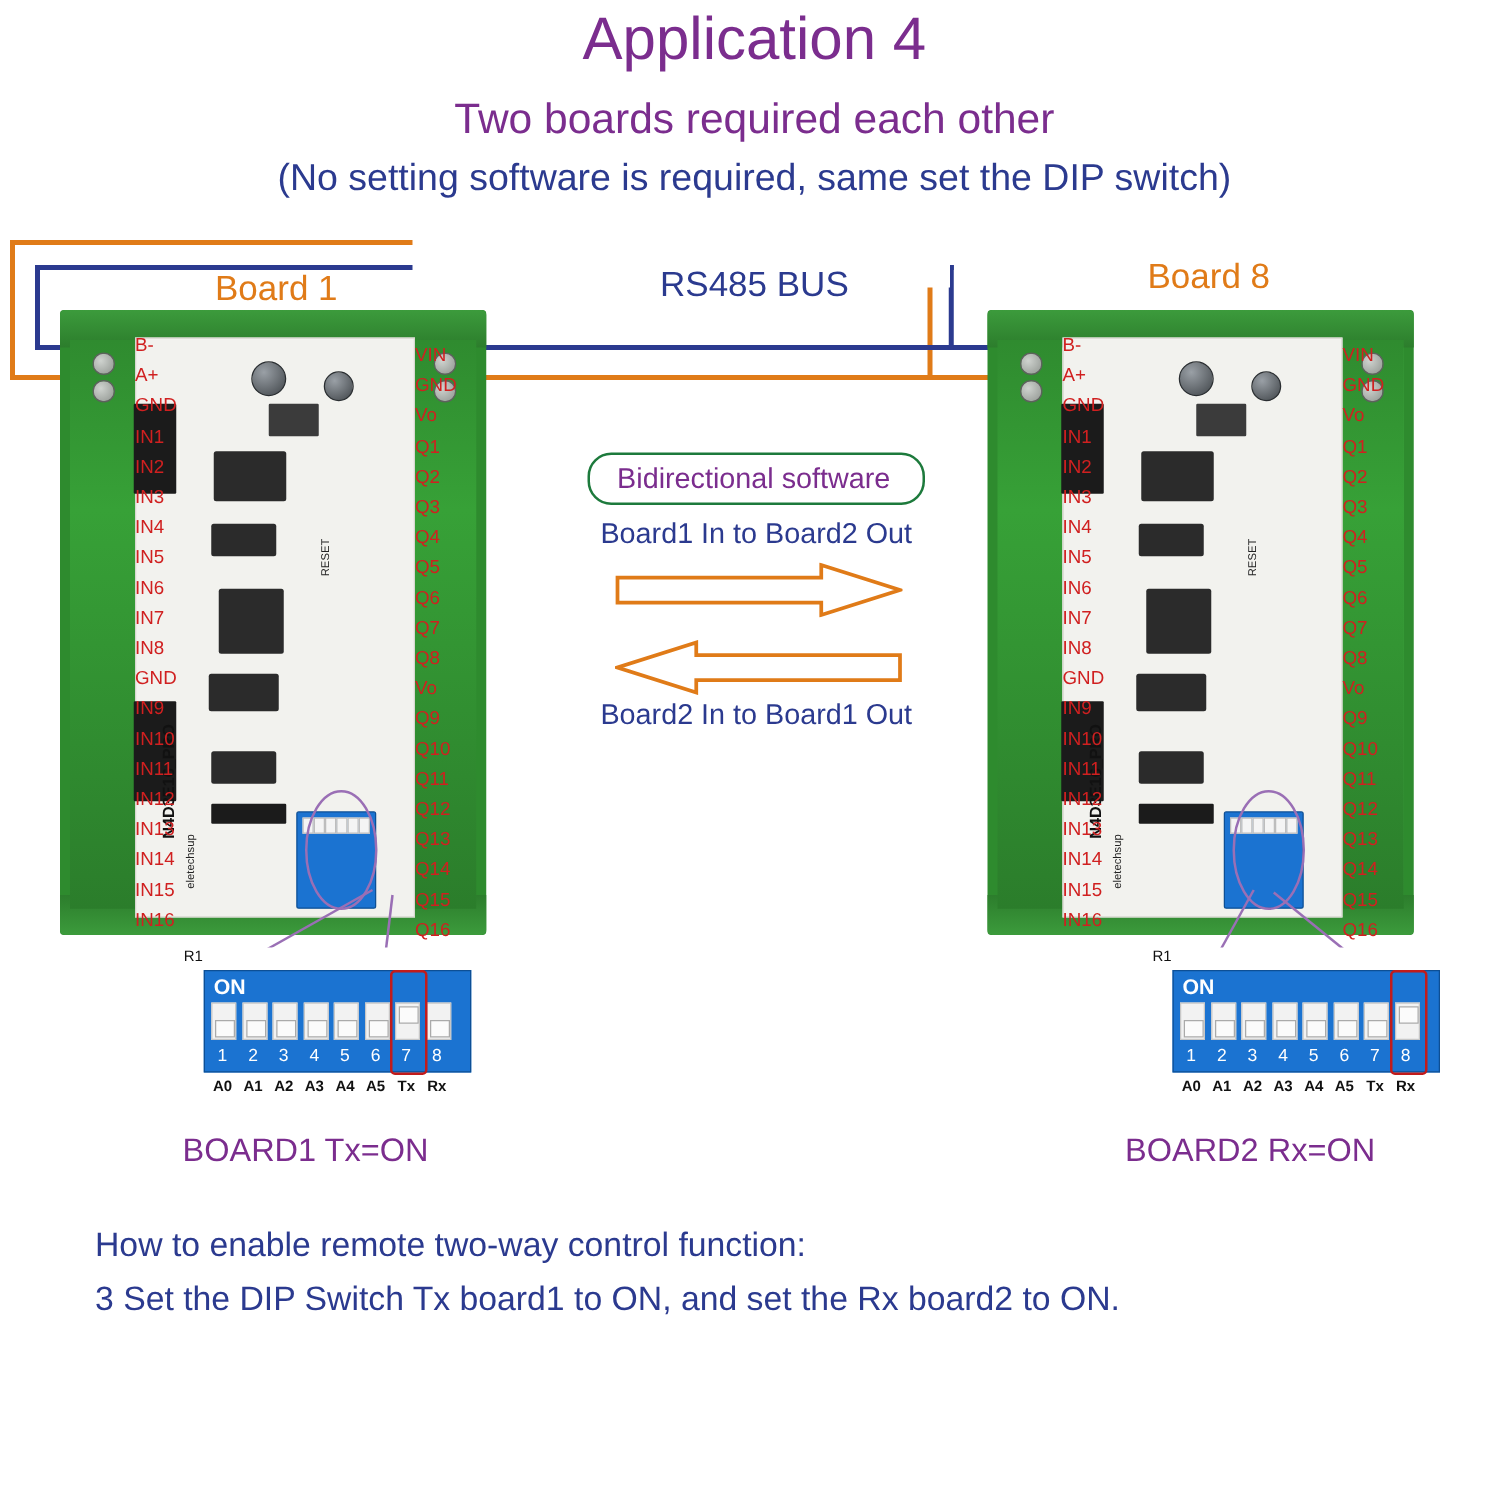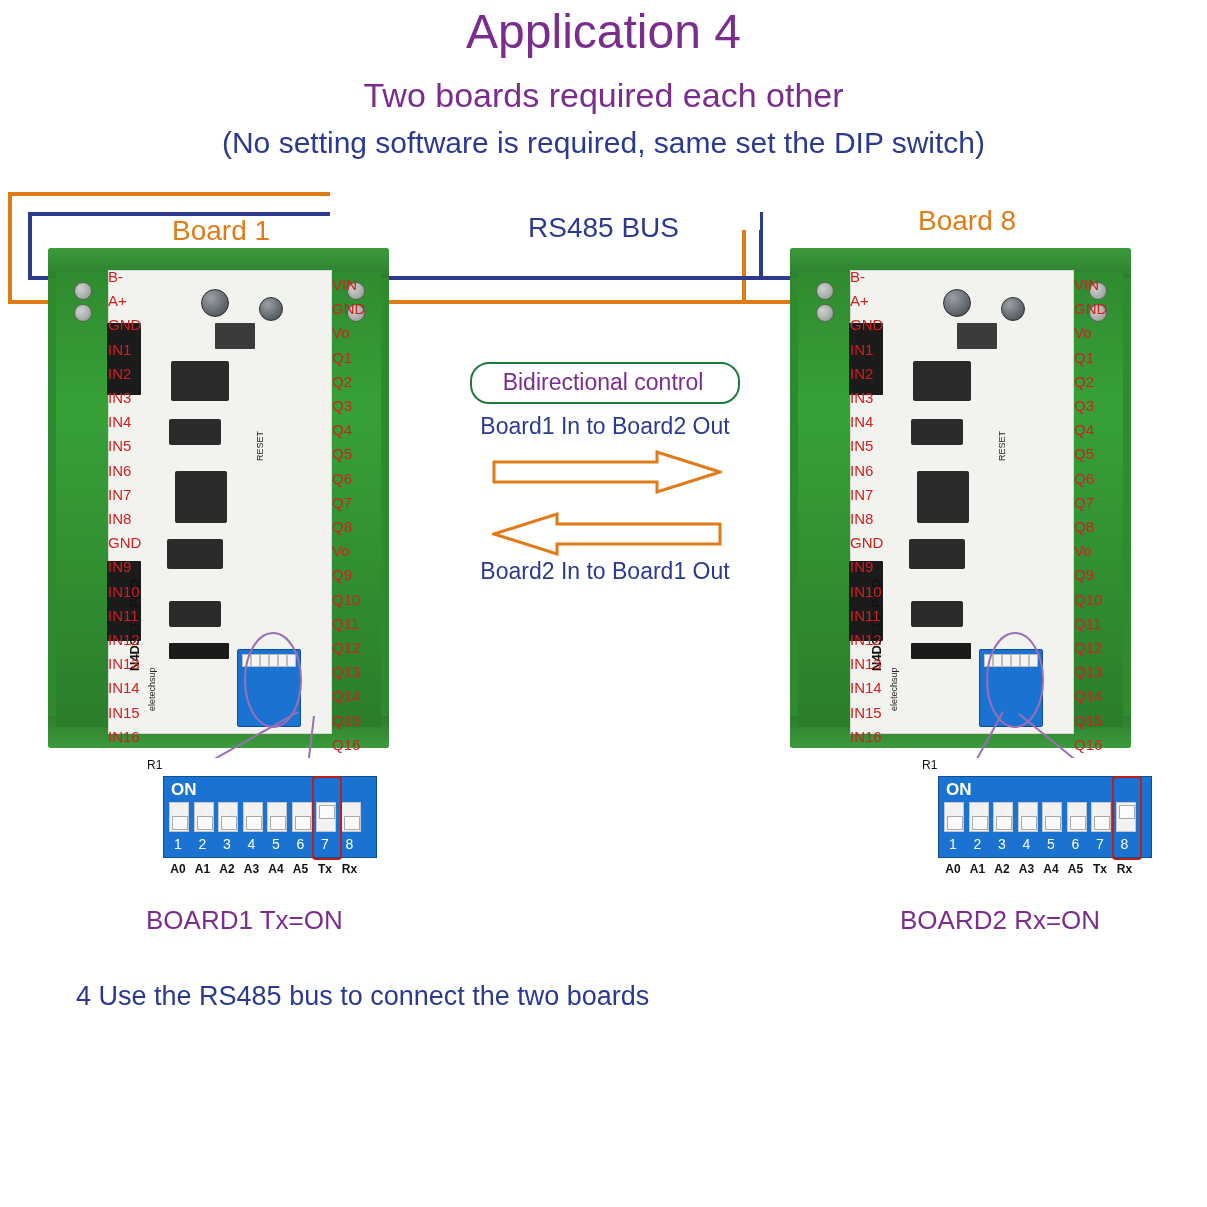--- a/index.html
+++ b/index.html
@@ -337,21 +337,21 @@
     <div class="pinlabel" style="position: absolute; left: 1074px; top: 590.6px; text-align: left;">Q10</div>
     <div class="pinlabel" style="position: absolute; left: 1074px; top: 614.8px; text-align: left;">Q11</div>
     <div class="pinlabel" style="position: absolute; left: 1074px; top: 639px; text-align: left;">Q12</div>
     <div class="pinlabel" style="position: absolute; left: 1074px; top: 663.2px; text-align: left;">Q13</div>
     <div class="pinlabel" style="position: absolute; left: 1074px; top: 687.4px; text-align: left;">Q14</div>
     <div class="pinlabel" style="position: absolute; left: 1074px; top: 711.6px; text-align: left;">Q15</div>
     <div class="pinlabel" style="position: absolute; left: 1074px; top: 735.8px; text-align: left;">Q16</div>
   </div>
 
 <div class="abs" id="bidir-box"></div>
-<div class="abs" id="bidir-text">Bidirectional control</div>
+<div class="abs" id="bidir-text">Bidirectional software</div>
 <div class="abs" id="cap-1">Board1 In to Board2 Out</div>
 
 <svg class="abs" style="left:492px;top:450px;" width="230" height="44" viewBox="0 0 230 44">
   <polygon points="2,12 165,12 165,2 228,22 165,42 165,32 2,32" fill="none" stroke="#e07b18" stroke-width="3"></polygon>
 </svg>
 <svg class="abs" style="left:492px;top:512px;" width="230" height="44" viewBox="0 0 230 44">
   <polygon points="228,12 65,12 65,2 2,22 65,42 65,32 228,32" fill="none" stroke="#e07b18" stroke-width="3"></polygon>
 </svg>
 
 <div class="abs" id="cap-2">Board2 In to Board1 Out</div>
@@ -474,14 +474,15 @@
       <div class="botlabel" style="left: 119px;">A4</div>
       <div class="botlabel" style="left: 143.5px;">A5</div>
       <div class="botlabel" style="left: 168px;">Tx</div>
       <div class="botlabel" style="left: 192.5px;">Rx</div>
     </div>
   <div class="hl" id="c2-hl" style="left: 191.5px; top: 18px; width: 26px; height: 80px;"></div>
 </div>
 <div class="callout-caption" id="cap-b2">BOARD2 Rx=ON</div>
 
 <div id="steps">
-  <div>4 Use the RS485 bus to connect the two boards</div>
+  <div>How to enable remote two-way control function:</div>
+  <div>3 Set the DIP Switch Tx  board1 to ON, and set the Rx board2 to ON.</div>
 </div>
 
 </body></html>

